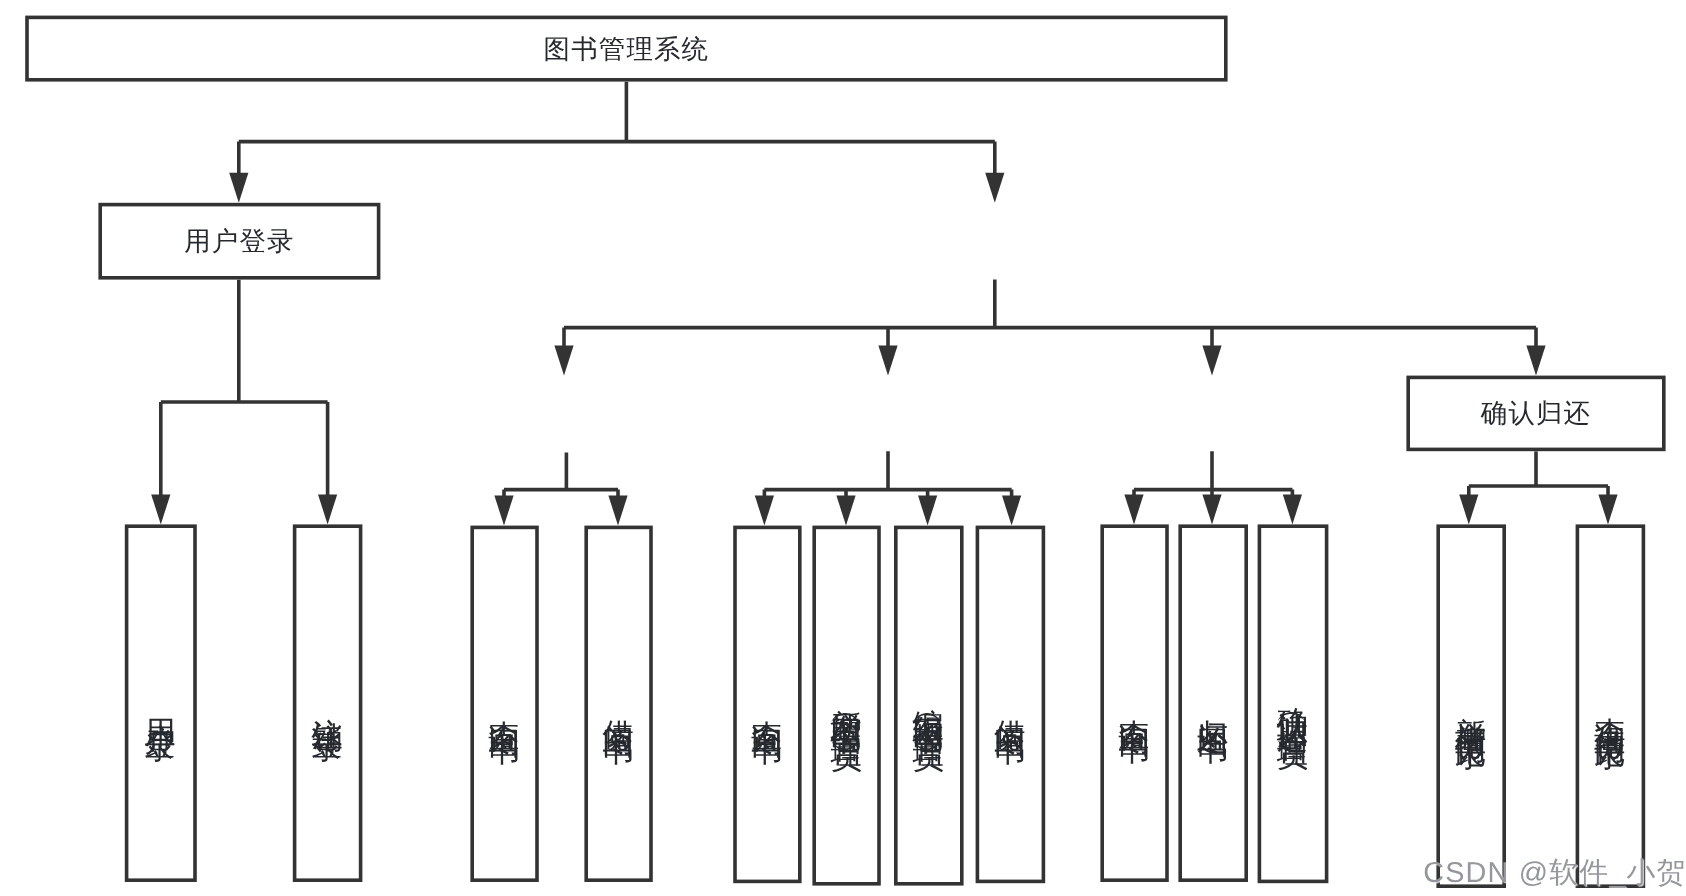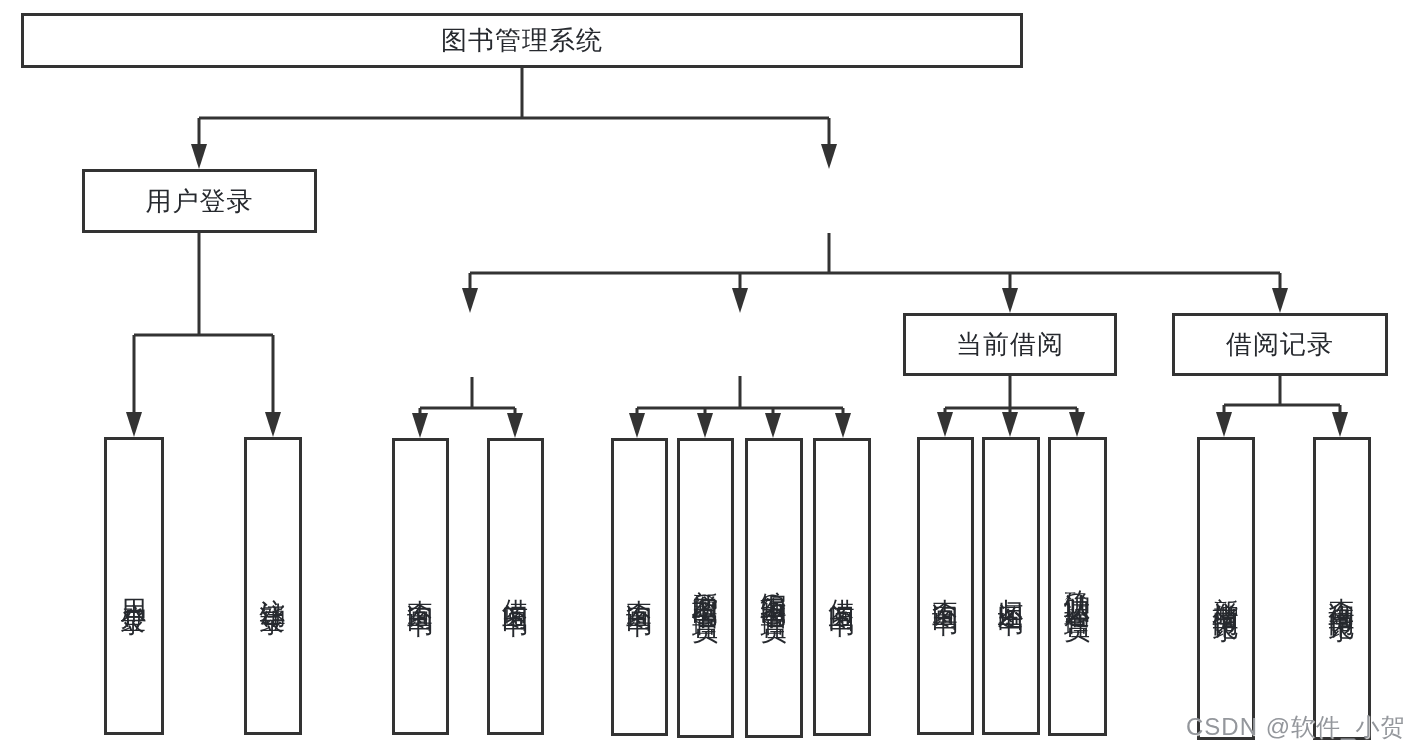--- a/index.html
+++ b/index.html
@@ -22,21 +22,21 @@
   .hbox,.vbox{
     position:absolute;
     box-sizing:border-box;
     border:3px solid var(--line);
     background:#fff;
     display:flex;
     align-items:center;
     justify-content:center;
     color:var(--text);
   }
-  .hbox{font-size:26px;letter-spacing:1px;}
+  .hbox{font-size:22px;letter-spacing:1px;}
   .vbox{
     writing-mode:vertical-rl;
     font-size:26px;
     letter-spacing:4px;
     line-height:1;
   }
   .watermark{
     position:absolute;
     left:1186px;top:711px;
     font-size:24px;
@@ -103,25 +103,22 @@
   </svg>
 
   <div class="hbox" style="left:21px;top:13px;width:1002px;height:55px;">
     <span>图书管理系统</span>
   </div>
 
   <div class="hbox" style="left:82px;top:169px;width:235px;height:64px;">
     <span>用户登录</span>
   </div>
 
-  <div class="hbox" style="left:903px;top:313px;width:214px;height:63px;">
-    <span>当前借阅</span>
-  </div>
   <div class="hbox" style="left:1172px;top:313px;width:216px;height:63px;">
-    <span>借阅记录</span>
+    <span>确认归还</span>
   </div>
 
   <div class="vbox" style="left:104px;top:437px;width:60px;height:298px;">
     <span>用户登录</span>
   </div>
   <div class="vbox" style="left:244px;top:437px;width:58px;height:298px;">
     <span>注销登录</span>
   </div>
 
   <div class="vbox" style="left:392px;top:438px;width:57px;height:297px;">

